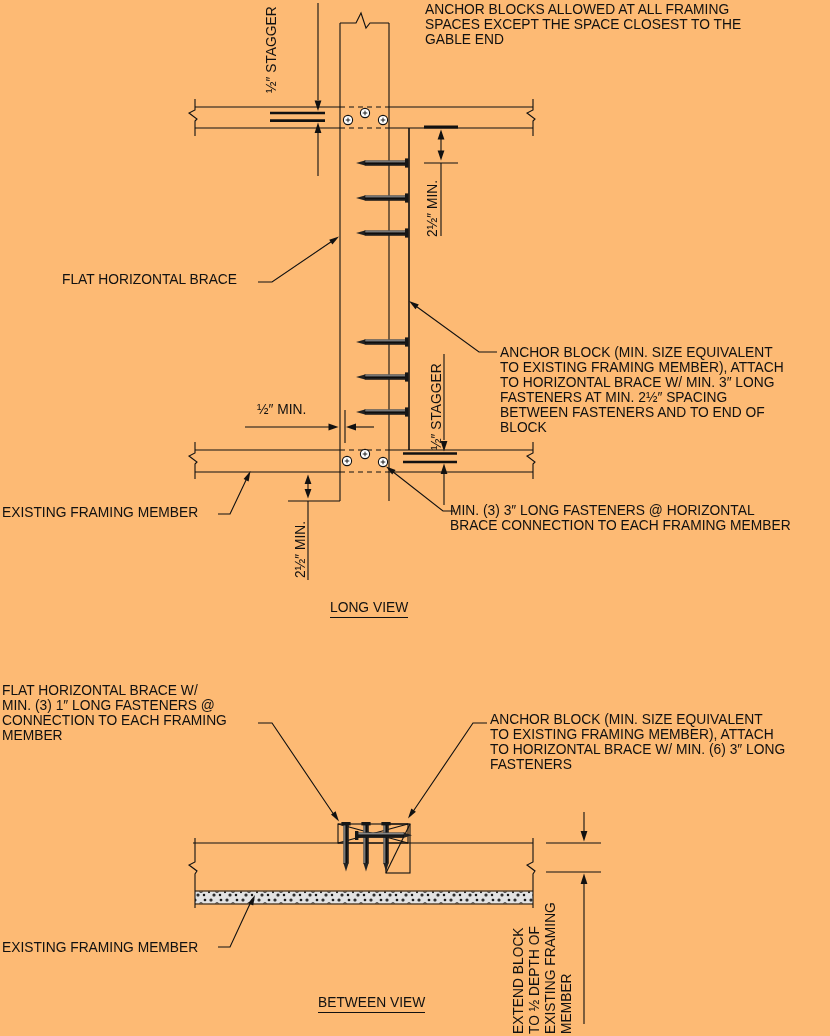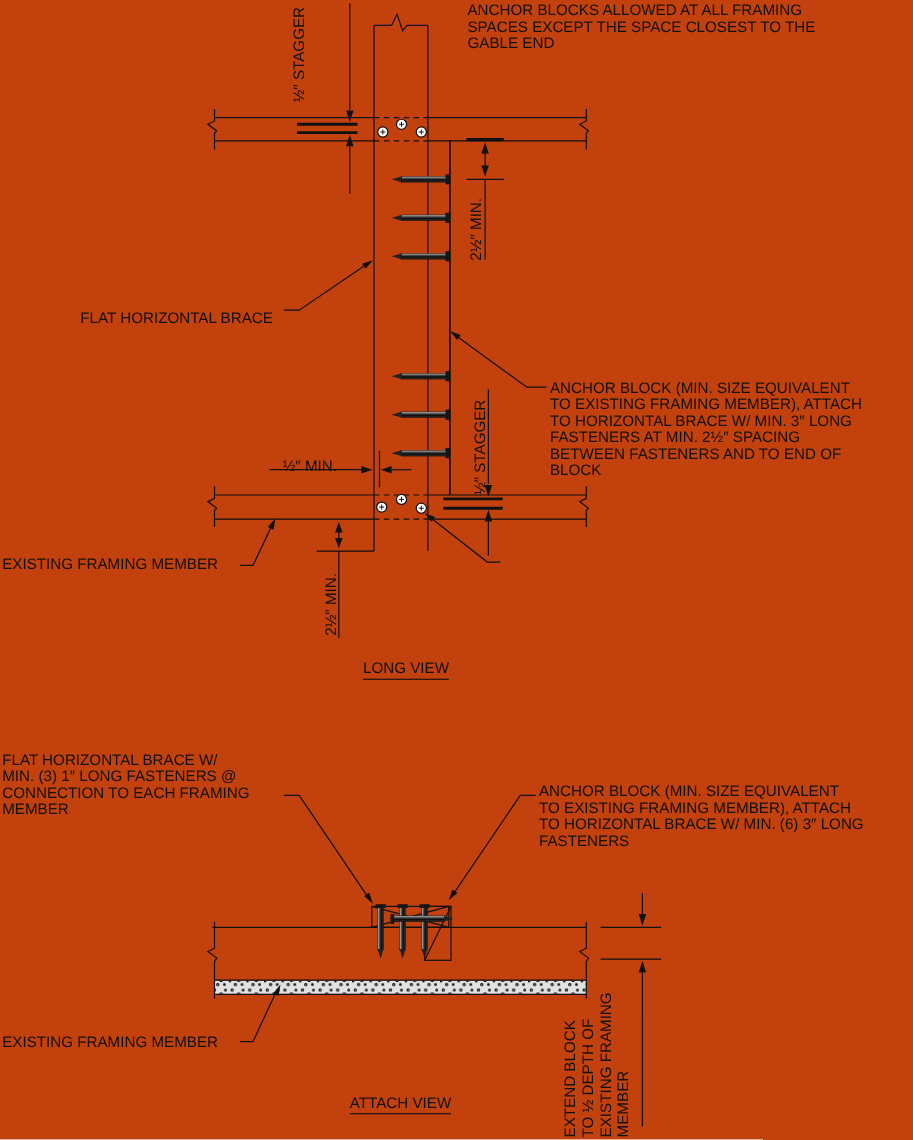--- a/index.html
+++ b/index.html
@@ -1,16 +1,16 @@
 <!DOCTYPE html>
 <html><head>
 <meta charset="utf-8">
 <style>
   html,body{margin:0;padding:0;background:#fff;}
-  #sheet{position:relative;width:830px;height:1036px;background:#c2410c;overflow:hidden;
+  #sheet{position:relative;width:830px;height:1036px;background:#fdba74;overflow:hidden;
          font-family:"Liberation Sans", sans-serif;color:#111;}
   #linework{position:absolute;left:0;top:0;}
   #linework line, #linework path, #linework polyline{stroke:#111;stroke-width:1.1;fill:none;}
   #linework .dash{stroke-dasharray:5 4;}
   #linework .thick{stroke-width:2.6;}
   #linework .xthick{stroke-width:2.9;}
   #linework .blk{stroke-width:1.6;}
   #linework polygon.ah{fill:#111;stroke:none;}
   #linework .screwbody{stroke:#000;stroke-width:.4;}
   #linework .tip{fill:#222;stroke:none;}
@@ -233,33 +233,35 @@
   </svg>
 
   <div class="lbl" style="left:425px;top:2px;width:330px;">ANCHOR BLOCKS ALLOWED AT ALL FRAMING
 SPACES EXCEPT THE SPACE CLOSEST TO THE
 GABLE END</div>
 
   <div class="lbl vert" style="left:264px;top:93px;">½″ STAGGER</div>
 
   <div class="lbl vert" style="left:425px;top:237px;">2½″ MIN.</div>
 
-  <div class="lbl" style="left:62px;top:282px;margin-left:11px;">FLAT HORIZONTAL BRACE</div>
+  <div class="lbl" style="left:62px;top:272px;">FLAT HORIZONTAL BRACE</div>
 
   <div class="lbl" style="left:500px;top:345px;width:320px;">ANCHOR BLOCK (MIN. SIZE EQUIVALENT
 TO EXISTING FRAMING MEMBER), ATTACH
 TO HORIZONTAL BRACE W/ MIN. 3″ LONG
 FASTENERS AT MIN. 2½″ SPACING
 BETWEEN FASTENERS AND TO END OF
 BLOCK</div>
 
-  <div class="lbl" style="left:257px;top:416px;">½″ MIN.</div>
+  <div class="lbl" style="left:257px;top:402px;">½″ MIN.</div>
 
   <div class="lbl vert" style="left:429px;top:450px;">½″ STAGGER</div>
 
+  <div class="lbl" style="left:450px;top:503px;width:380px;">MIN. (3) 3″ LONG FASTENERS @ HORIZONTAL
+BRACE CONNECTION TO EACH FRAMING MEMBER</div>
 
   <div class="lbl" style="left:2px;top:505px;">EXISTING FRAMING MEMBER</div>
 
   <div class="lbl vert" style="left:293px;top:578px;">2½″ MIN.</div>
 
   <div class="lbl title" style="left:330px;top:600px;">LONG VIEW</div>
 
   <div class="lbl" style="left:2px;top:683px;width:290px;">FLAT HORIZONTAL BRACE W/
 MIN. (3) 1″ LONG FASTENERS @
 CONNECTION TO EACH FRAMING
@@ -270,15 +272,15 @@
 TO HORIZONTAL BRACE W/ MIN. (6) 3″ LONG
 FASTENERS</div>
 
   <div class="lbl" style="left:2px;top:940px;">EXISTING FRAMING MEMBER</div>
 
   <div class="lbl vertm" style="left:511px;top:1034px;">EXTEND BLOCK
 TO ½ DEPTH OF
 EXISTING FRAMING
 MEMBER</div>
 
-  <div class="lbl title" style="left:318px;top:995px;">ATTACH VIEW</div>
+  <div class="lbl title" style="left:318px;top:995px;">BETWEEN VIEW</div>
 
 </div>
 
 </body></html>

